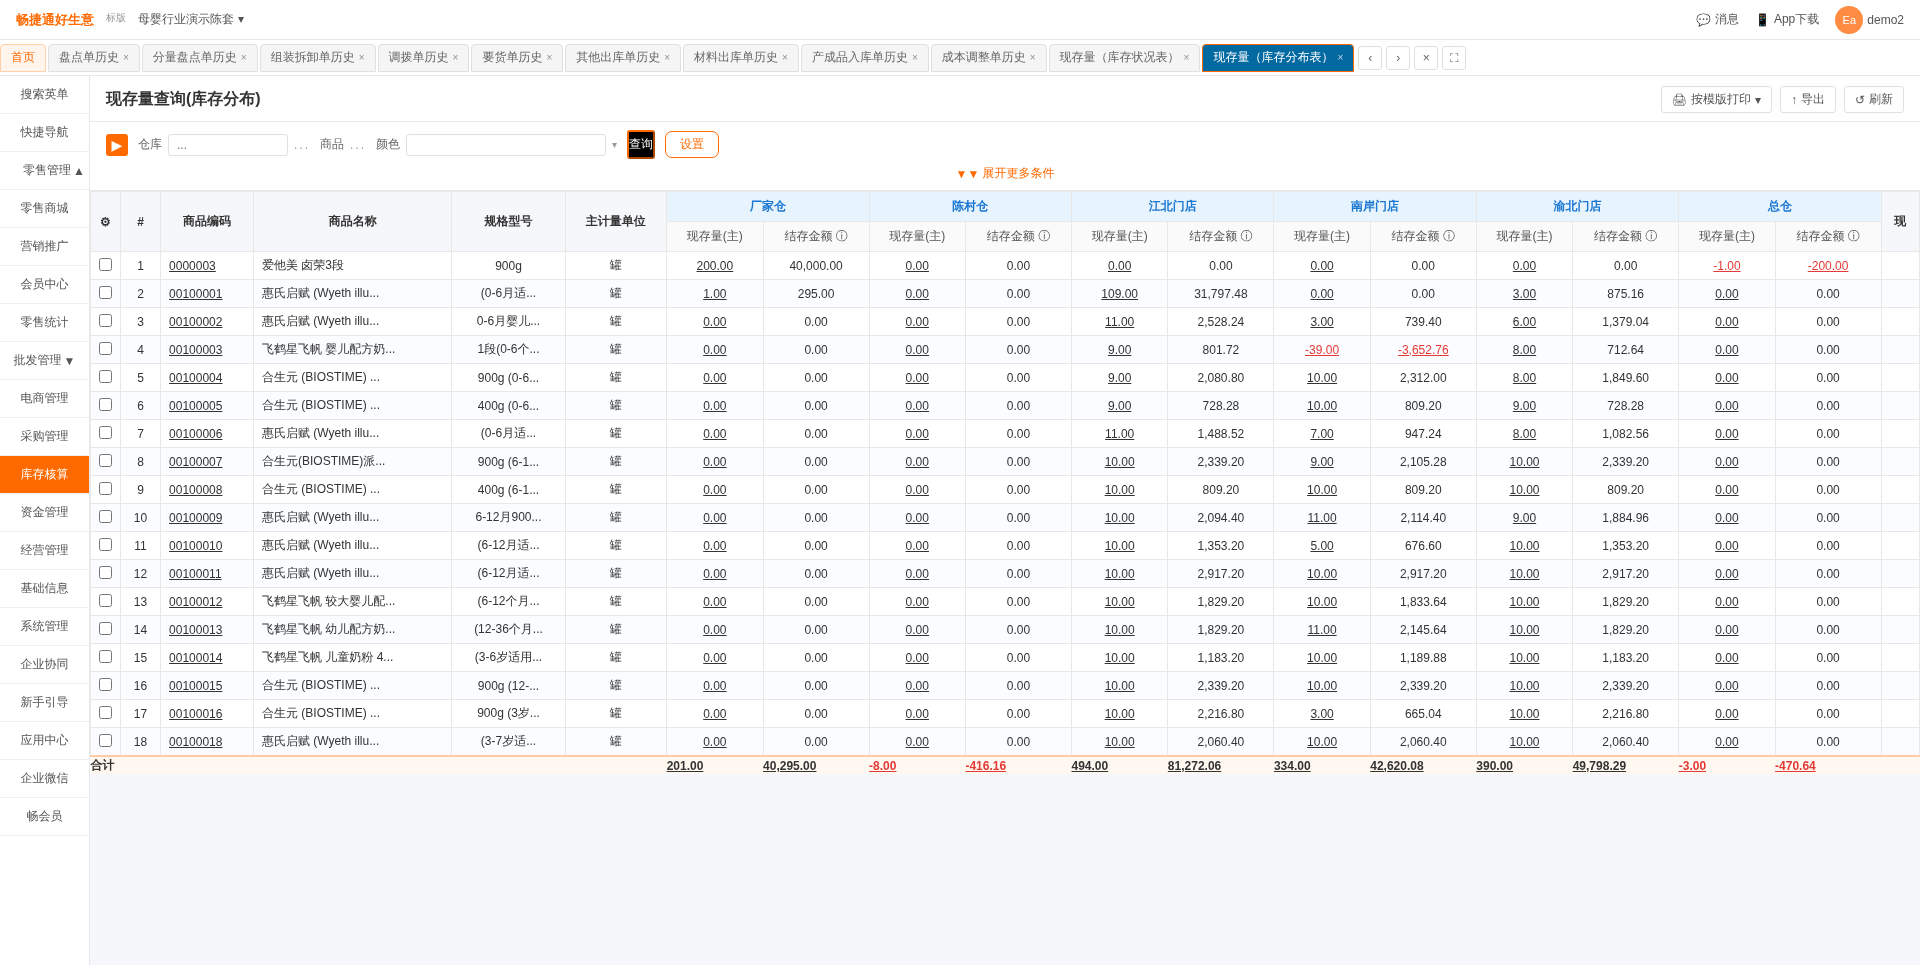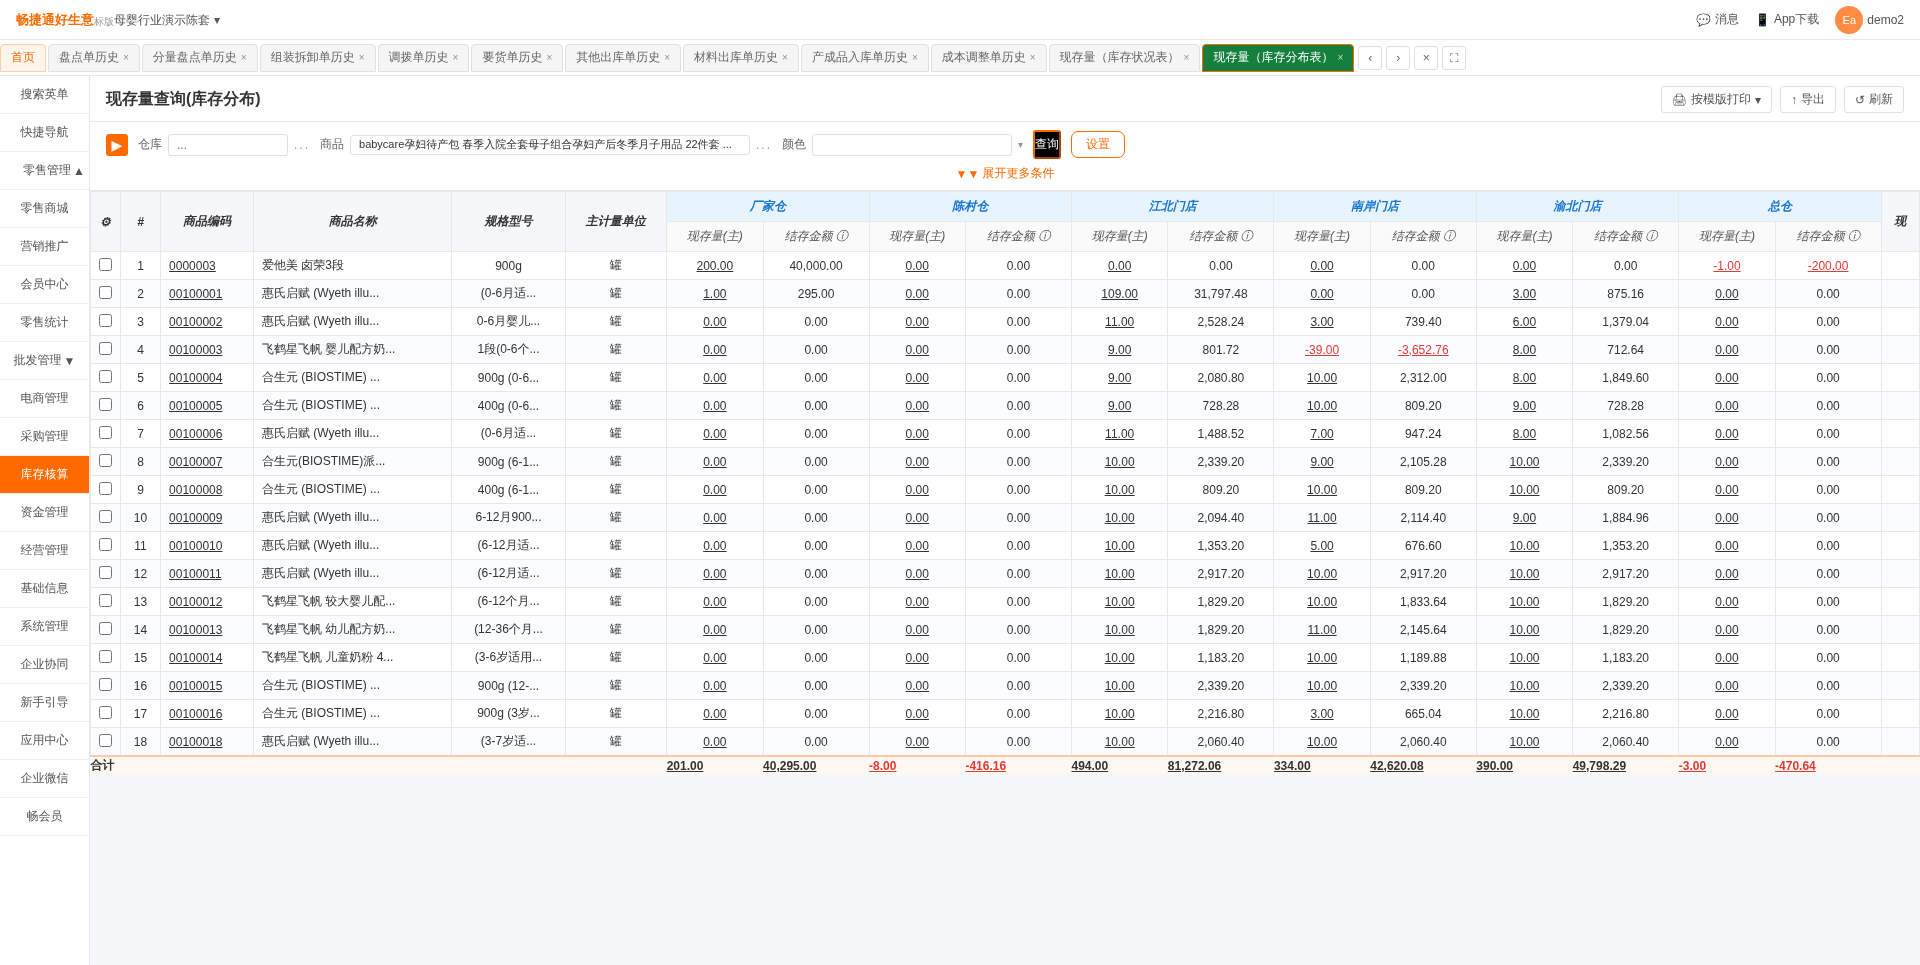--- a/index.html
+++ b/index.html
@@ -1,30 +1,30 @@
 <!DOCTYPE html>
 <html><head>
   <meta charset="utf-8">
   <style>
     * { box-sizing: border-box; margin: 0; padding: 0; }
     body { font-family: 'Microsoft YaHei', Arial, sans-serif; font-size: 12px; background: #f5f5f5; color: #333; overflow: hidden; }
     
     
     .top-bar { height: 40px; background: #fff; display: flex; align-items: center; justify-content: space-between; padding: 0 16px; border-bottom: 1px solid #e8e8e8; }
-    .logo-area { display: flex; align-items: flex-end; gap: 0; }
+    .logo-area { display: flex; align-items: flex-start; gap: 12px; }
     .logo-text { color: #ff6a00; font-weight: bold; font-size: 13px; }
     .top-right { display: flex; align-items: center; gap: 16px; }
     .top-right-item { display: flex; align-items: center; gap: 4px; cursor: pointer; color: #555; font-size: 12px; }
     .avatar { width: 28px; height: 28px; background: #ff8c42; border-radius: 50%; display: flex; align-items: center; justify-content: center; color: #fff; font-size: 11px; }
 
     
     .tabs-bar { height: 36px; background: #fff; display: flex; align-items: center; border-bottom: 1px solid #e8e8e8; overflow: hidden; padding: 0 0; }
     .tab { display: flex; align-items: center; height: 28px; padding: 0 10px; border-radius: 4px 4px 0 0; border: 1px solid #e0e0e0; background: #f5f5f5; color: #666; font-size: 12px; cursor: pointer; white-space: nowrap; margin-right: 2px; gap: 4px; flex-shrink: 0; }
     .tab.home { background: #fff5ec; color: #ff6a00; border-color: #ffd0a8; }
-    .tab.active { background: #15803d; color: #fff; border-color: #ff6a00; }
+    .tab.active { background: #0369a1; color: #fff; border-color: #ff6a00; }
     .tab .close-x { font-size: 10px; opacity: 0.7; }
     .tab-nav-btn { width: 24px; height: 24px; display: flex; align-items: center; justify-content: center; border: 1px solid #e0e0e0; border-radius: 3px; cursor: pointer; color: #666; background: #fff; flex-shrink: 0; margin: 0 2px; }
 
     
     .layout { display: flex; height: calc(965px - 76px); }
     .sidebar { width: 90px; background: #fff; border-right: 1px solid #e8e8e8; display: flex; flex-direction: column; overflow-y: auto; }
     .sidebar-item { padding: 10px 4px; text-align: center; cursor: pointer; color: #555; font-size: 12px; border-bottom: 1px solid #f0f0f0; }
     .sidebar-item.active { background: #ff6a00; color: #fff; }
 
     
@@ -40,21 +40,21 @@
     .filter-input { border: 1px solid #e0e0e0; border-radius: 3px; padding: 3px 8px; font-size: 12px; color: #333; min-width: 80px; }
     .filter-input-wide { border: 1px solid #e0e0e0; border-radius: 3px; padding: 3px 8px; font-size: 12px; color: #333; width: 360px; }
     .filter-input-color { border: 1px solid #e0e0e0; border-radius: 3px; padding: 3px 8px; font-size: 12px; color: #333; width: 200px; }
     .toggle-btn { background: #ff6a00; color: #fff; border: none; width: 22px; height: 22px; border-radius: 3px; cursor: pointer; font-size: 14px; display: flex; align-items: center; justify-content: center; flex-shrink: 0; }
     .dotdot { color: #999; letter-spacing: 2px; }
     .dropdown-arrow { color: #999; font-size: 10px; }
 
     
     .table-container { flex: 1; overflow: auto; padding: 0; }
     table { width: 100%; border-collapse: collapse; background: #fff; font-size: 12px; }
-    thead tr th { background: #f5f7fa; border: 1px solid #e8e8e8; padding: 6px 8px; text-align: center; font-weight: bold; color: #333; white-space: nowrap; font-style: italic; }
+    thead tr th { background: #f5f7fa; border: 1px solid #e8e8e8; padding: 6px 8px; text-align: center; font-weight: bold; color: #333; white-space: nowrap; }
     thead tr.sub-header th { background: #fafafa; font-weight: normal; color: #555; }
     tbody tr td { border: 1px solid #e8e8e8; padding: 5px 8px; text-align: center; color: #333; white-space: nowrap; }
     tbody tr:nth-child(even) td { background: #fafcff; }
     .td-underline { text-decoration: underline; cursor: pointer; color: #333; }
     .td-red { color: #e53935; text-decoration: underline; cursor: pointer; }
     .td-left { text-align: left; }
     .summary-row td { background: #fff8f0 !important; font-weight: bold; color: #333; border-top: 2px solid #ffcba4; }
     .summary-row .td-red { color: #e53935; }
     .col-gear { width: 30px; }
     .group-header th { text-align: center; font-weight: bold; }
@@ -190,21 +190,20 @@
     <div style="background:#fff;padding:8px 16px;border-bottom:1px solid #e8e8e8;">
       <div style="display:flex;align-items:center;gap:10px;flex-wrap:wrap;">
         <button class="toggle-btn">▶</button>
         <div class="filter-group">
           <span class="filter-label">仓库</span>
           <input class="filter-input" value="" placeholder="..." style="width: 120px;">
           <span class="dotdot">...</span>
         </div>
         <div class="filter-group">
           <span class="filter-label">商品</span>
-          <input class="filter-input-wide" style="width: 400px; font-size: 11px;" value="babycare孕妇待产包 春季入院全套母子组合孕妇产后冬季月子用品 22件套 ...">
           <span class="dotdot">...</span>
         </div>
         <div class="filter-group">
           <span class="filter-label">颜色</span>
           <input class="filter-input-color" style="width: 200px;">
           <span class="dropdown-arrow">▾</span>
         </div>
         <button class="btn-orange">查询</button>
         <button class="btn-outline">设置</button>
       </div>

